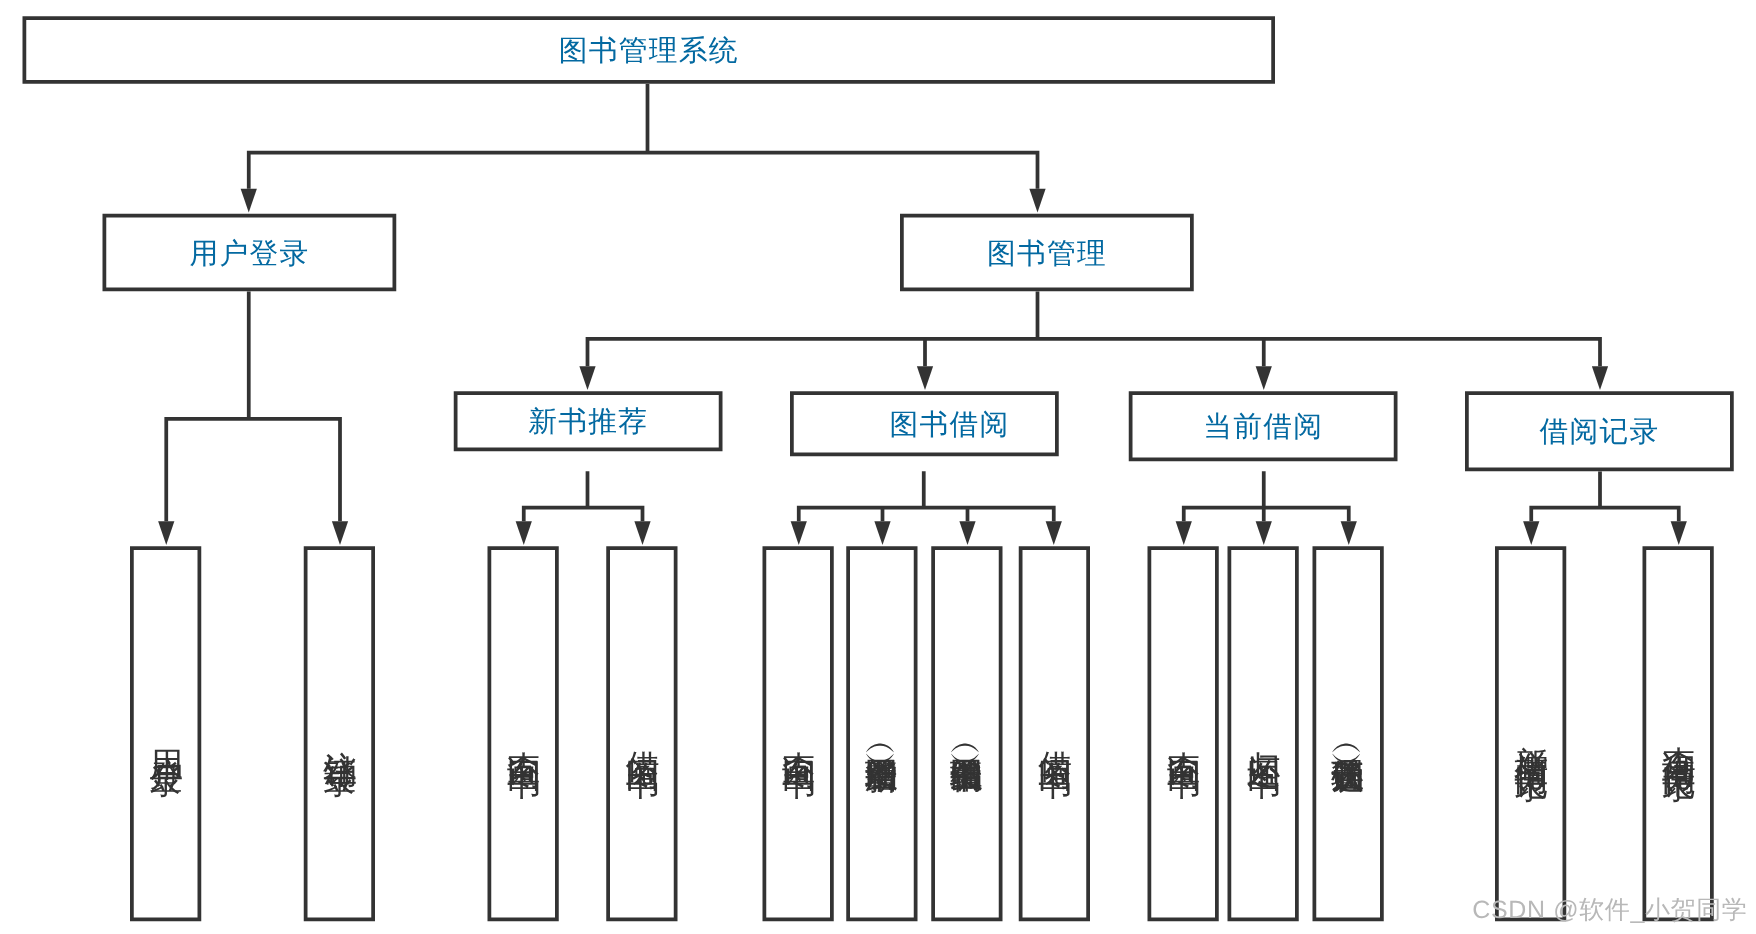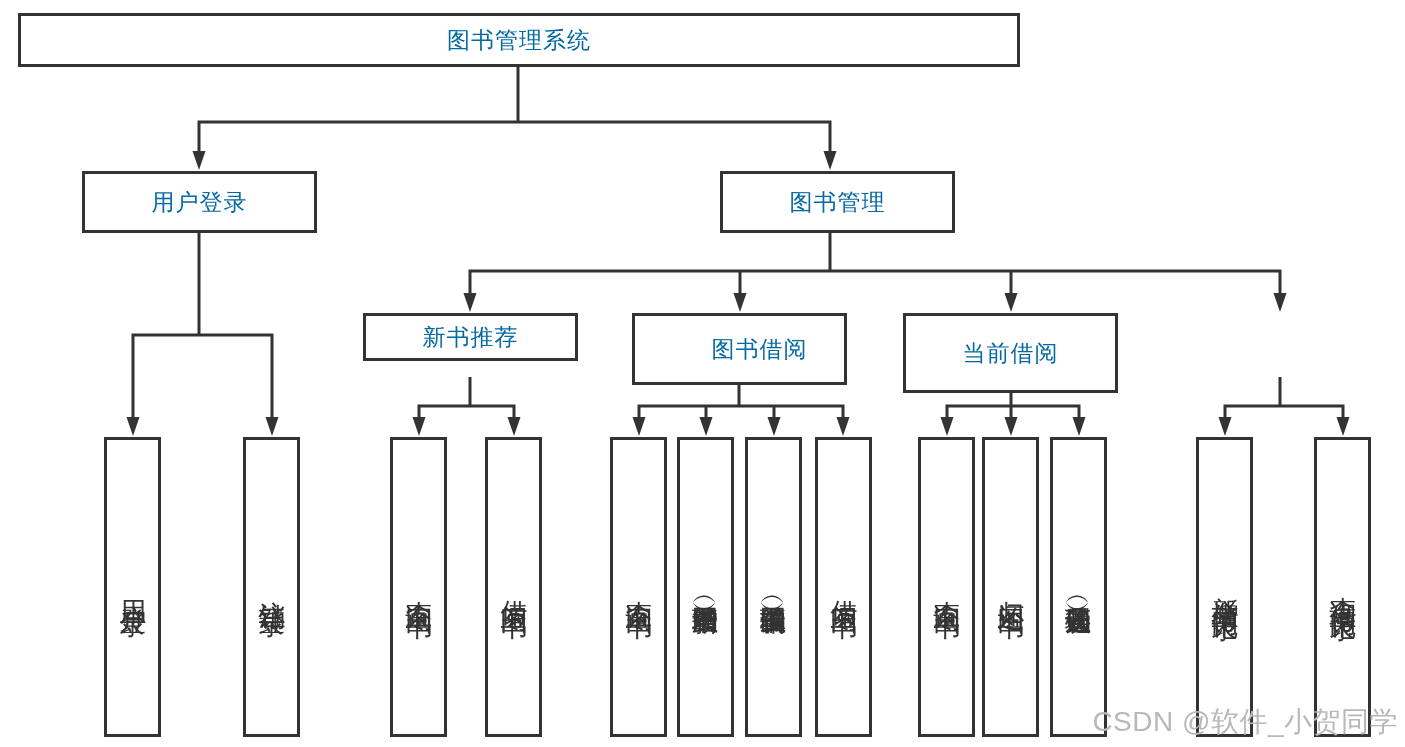--- a/index.html
+++ b/index.html
@@ -18,21 +18,21 @@
     background:#ffffff; top:437px; width:57px; height:300px;
     display:flex; align-items:center; justify-content:center; z-index:2;
   }
   .leaf span {
     writing-mode:vertical-rl; text-orientation:upright;
     font-size:27px; letter-spacing:4px; color:#333333; line-height:1;
   }
   .leaf.long span { font-size:26px; letter-spacing:0; }
   .watermark {
     position:absolute; right:7px; bottom:6px; z-index:4;
-    font-size:28px; color:#b8b8b8; letter-spacing:0.5px; white-space:nowrap;
+    font-size:20px; color:#b8b8b8; letter-spacing:0.5px; white-space:nowrap;
   }
 </style>
 </head>
 <body>
 
 <div class="canvas">
 
   <svg class="wires" width="1405" height="747" viewBox="0 0 1405 747" stroke="#333333" stroke-width="3" fill="none">
     <g>
       <path d="M518 67 V122"></path>
@@ -87,22 +87,23 @@
       <polygon points="1336.5,417 1349.5,417 1343,436" fill="#333333" stroke="none"></polygon>
     </g>
   </svg>
 
   <div class="node" style="left:18px; top:13px; width:1002px; height:54px;">图书管理系统</div>
 
   <div class="node" style="left:82px; top:171px; width:235px; height:62px;">用户登录</div>
   <div class="node" style="left:720px; top:171px; width:235px; height:62px;">图书管理</div>
 
   <div class="node" style="left:363px; top:313px; width:215px; height:48px;">新书推荐</div>
-  <div class="node" style="left:632px; top:313px; width:215px; height:72px;padding-left:40px;">图书借阅</div>
-  <div class="node" style="left:903px; top:313px; width:215px; height:80px;">当前借阅</div>
+  <div class="node" style="left:632px; top:313px; width:215px; height:52px;padding-left:40px;">图书借阅</div>
+  <div class="node" style="left:903px; top:313px; width:215px; height:56px;">当前借阅</div>
+  <div class="node" style="left:1172px; top:313px; width:215px; height:64px;">借阅记录</div>
 
   <div class="leaf" style="left:104px;">
     <span>用户登录</span>
   </div>
   <div class="leaf" style="left:243px;">
     <span>注销登录</span>
   </div>
 
   <div class="leaf" style="left:390px;">
     <span>查询图书</span>

